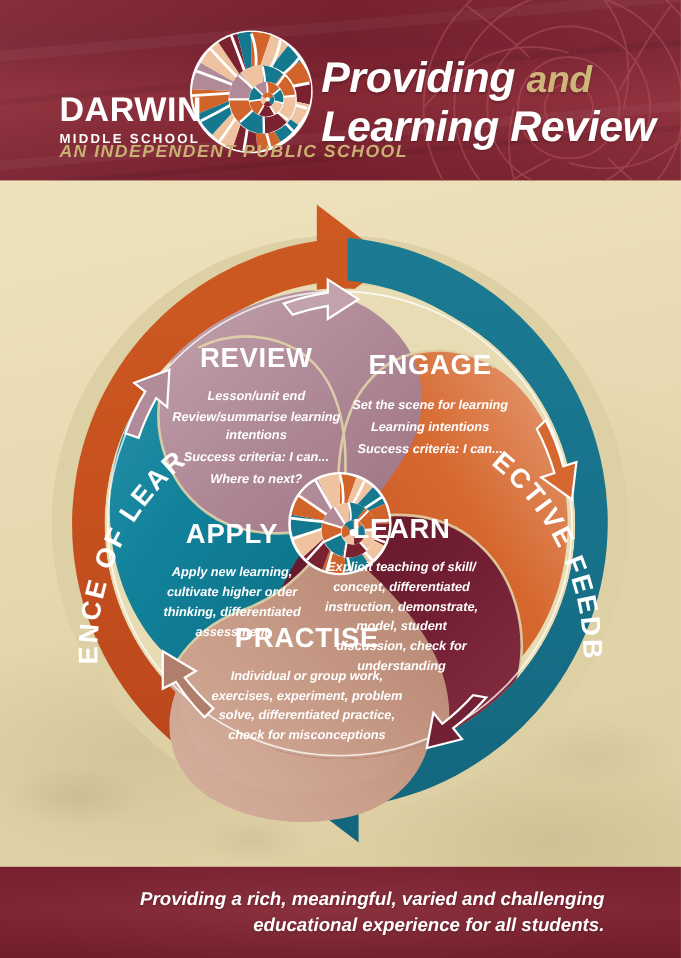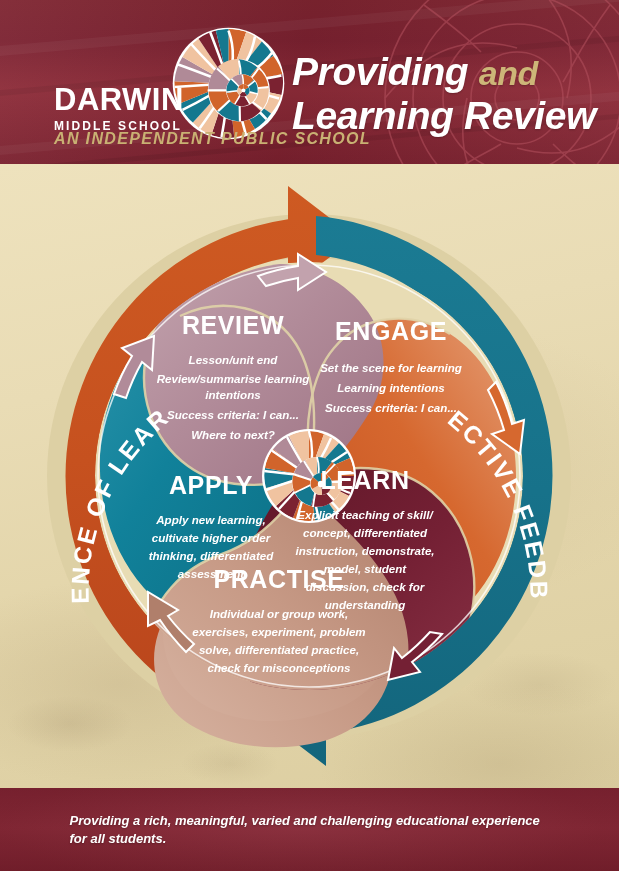--- a/index.html
+++ b/index.html
@@ -71,22 +71,22 @@
 
   
   .footer{
     position:absolute;left:0;top:788px;width:619px;height:83px;overflow:hidden;
     background:
       radial-gradient(ellipse 400px 90px at 300px 40px, rgba(255,255,255,.04), rgba(0,0,0,.05) 75%),
       linear-gradient(180deg,#7c2230 0%,#862836 48%,#761f2c 100%);
     display:flex;align-items:center;justify-content:center;
   }
   .footer-text{
-    color:#fff;font-style:italic;font-weight:bold;font-size:13px;line-height:1.35;
-    text-align:left;width:480px;font-family:"Liberation Sans",sans-serif;
+    color:#fff;font-style:italic;font-weight:bold;font-size:17px;line-height:1.35;
+    text-align:right;width:480px;font-family:"Liberation Sans",sans-serif;
     text-shadow:0 1px 2px rgba(0,0,0,.25);
   }
 
   
   .diagram{position:absolute;left:26px;top:176px;width:566px;height:600px;text-align:right;}
   .diagram svg{display:block;}
 
   .seg-label{
     fill:#ffffff;font-family:"Liberation Sans",sans-serif;
     font-weight:bold;text-anchor:middle;

